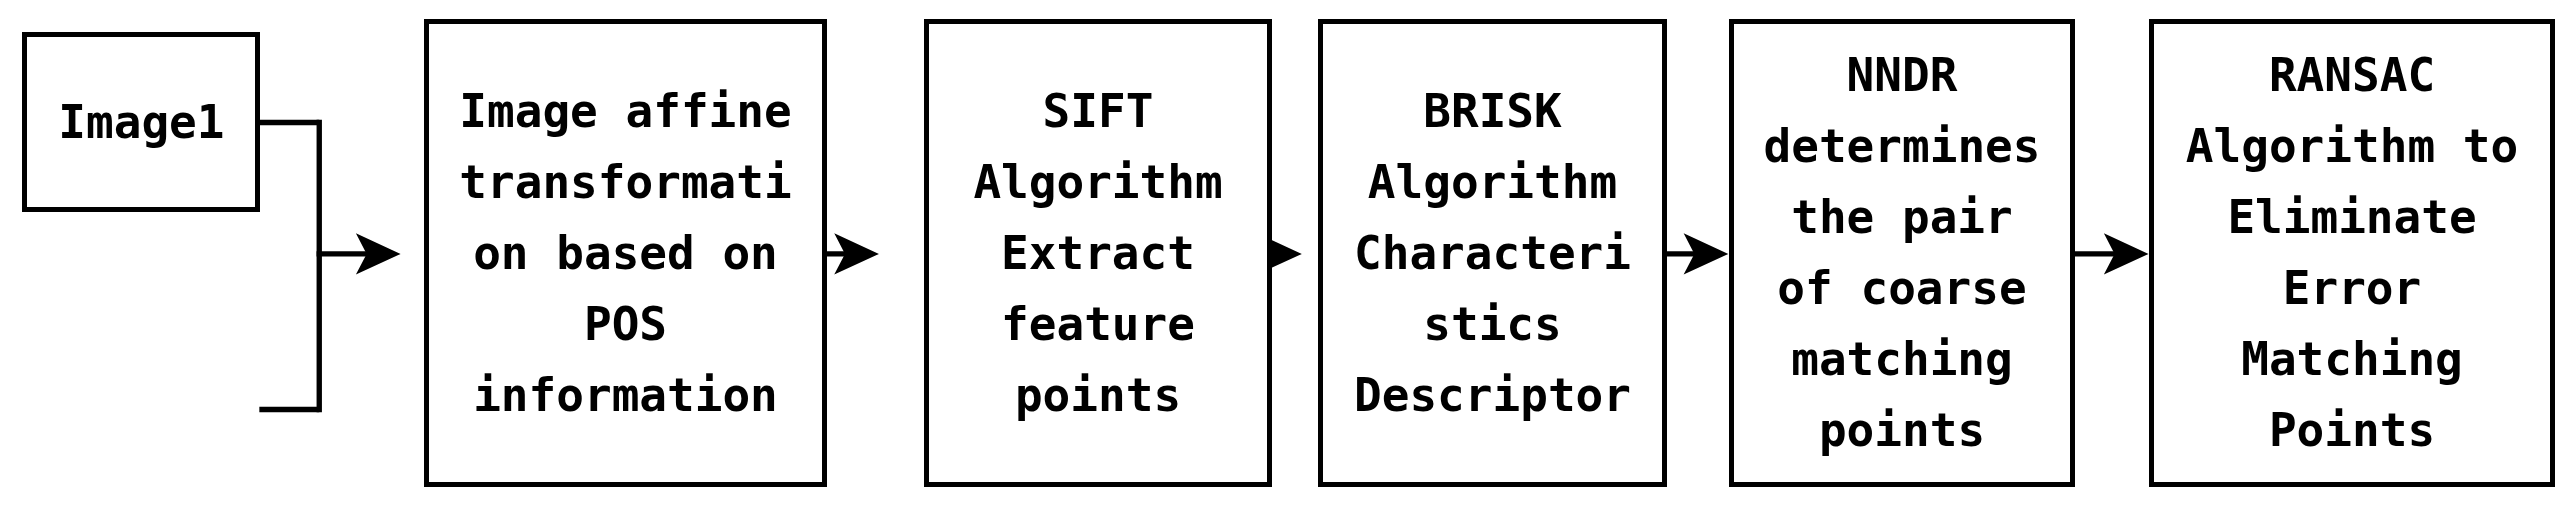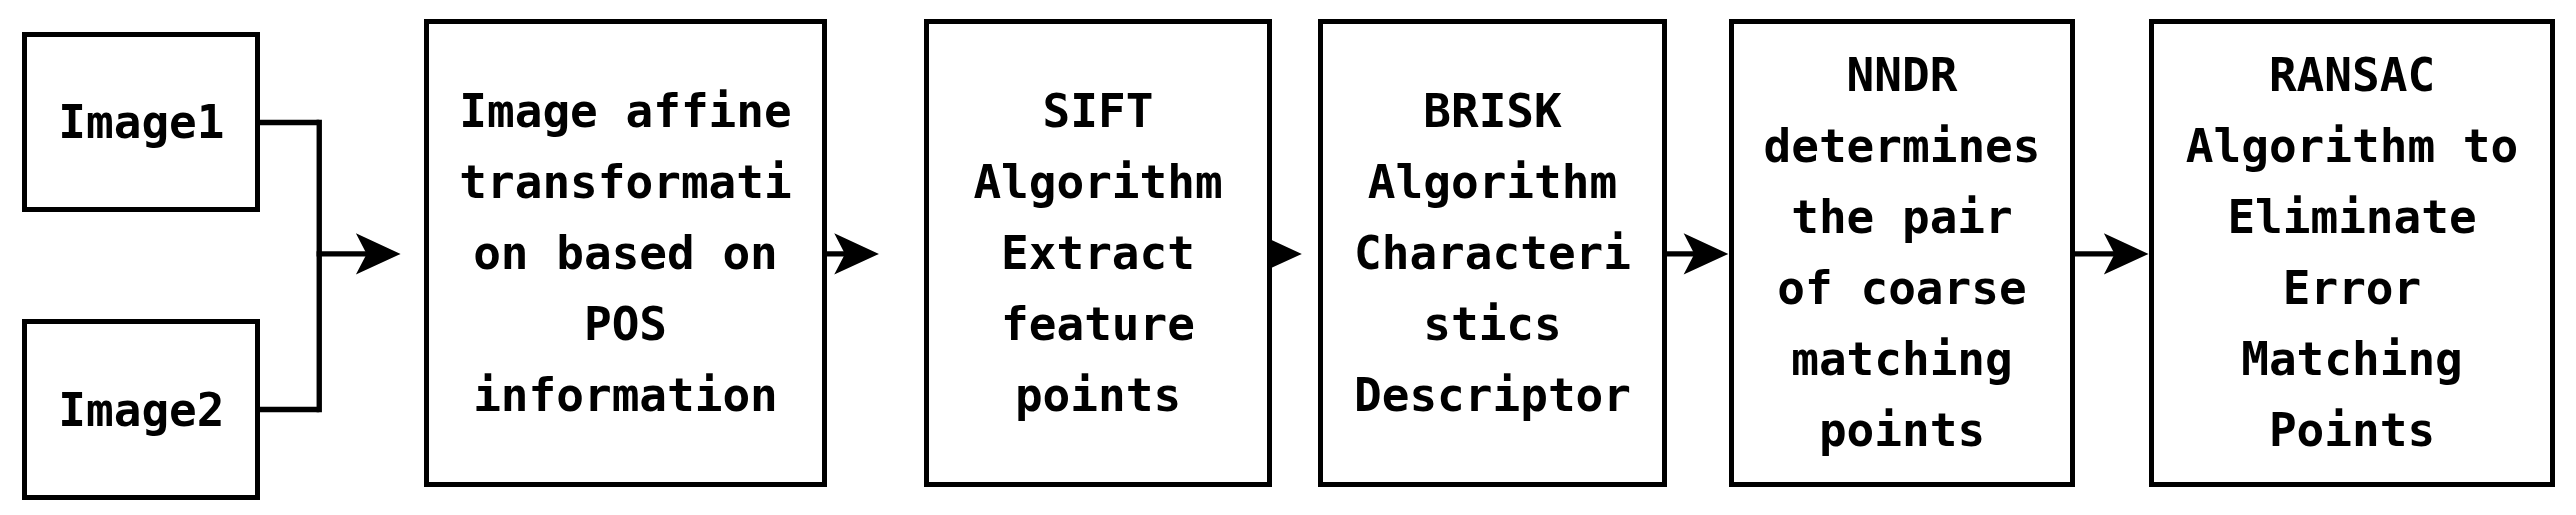--- a/index.html
+++ b/index.html
@@ -81,21 +81,20 @@
 
     <line x1="1845" y1="284" x2="1922" y2="284"></line>
     <polygon points="1882,261 1932,284 1882,307 1894,284"></polygon>
 
     <line x1="2319" y1="284" x2="2392" y2="284"></line>
     <polygon points="2352,261 2402,284 2352,307 2364,284"></polygon>
   </svg>
 
   <div class="node small" id="node-image1">Image1</div>
 
-  <div class="node small" id="node-image2">Image2</div>
 
   <div class="node" id="node-affine">Image affine
 transformati
 on based on
 POS
 information</div>
 
   <div class="node" id="node-sift">SIFT
 Algorithm
 Extract

